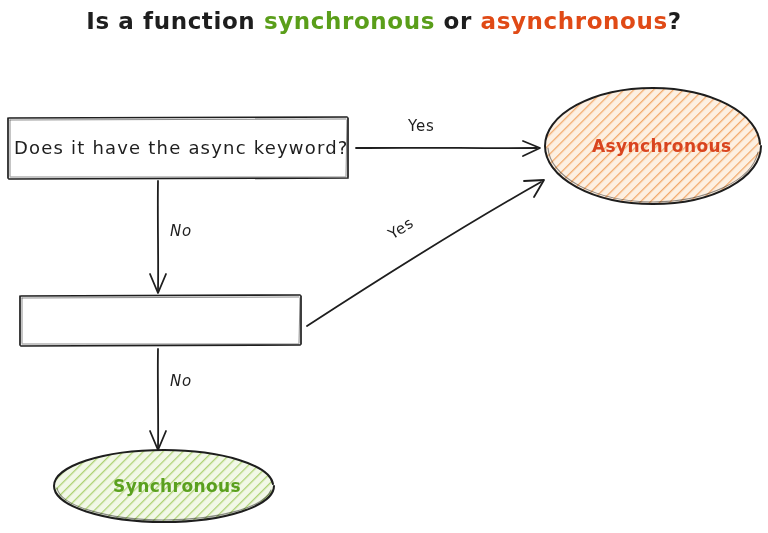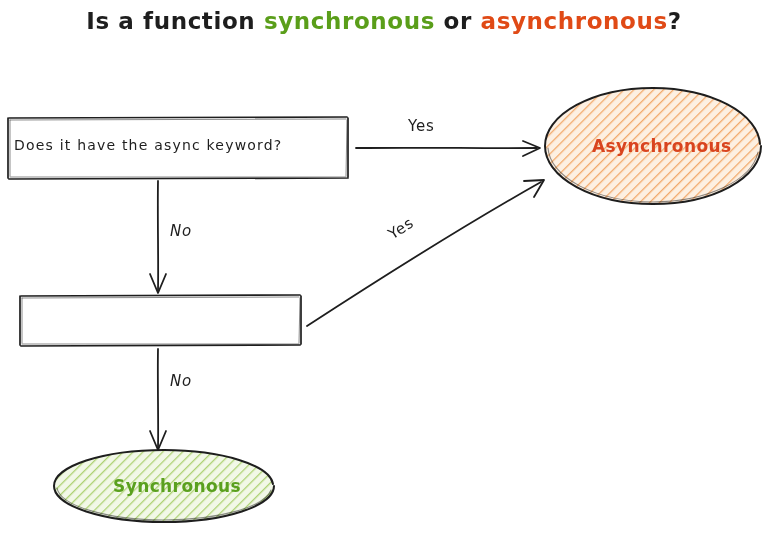--- a/index.html
+++ b/index.html
@@ -35,21 +35,21 @@
     text-align: center;
     font-size: 23px;
     font-family: "DejaVu Sans", sans-serif;
     font-weight: 600;
     letter-spacing: 0.6px;
     color: #1e1e1e;
   }
   #title .sync { color: #5a9e1a; }
   #title .async { color: #e04a16; }
   .box-text {
-    font-size: 14px;
+    font-size: 18px;
     color: #1e1e1e;
     letter-spacing: 1.2px;
     font-weight: 500;
   }
   .ellipse-text {
     font-size: 17px;
     font-weight: 600;
     letter-spacing: 0.4px;
   }
   .ellipse-text.async-t { color: #d9441f; }

